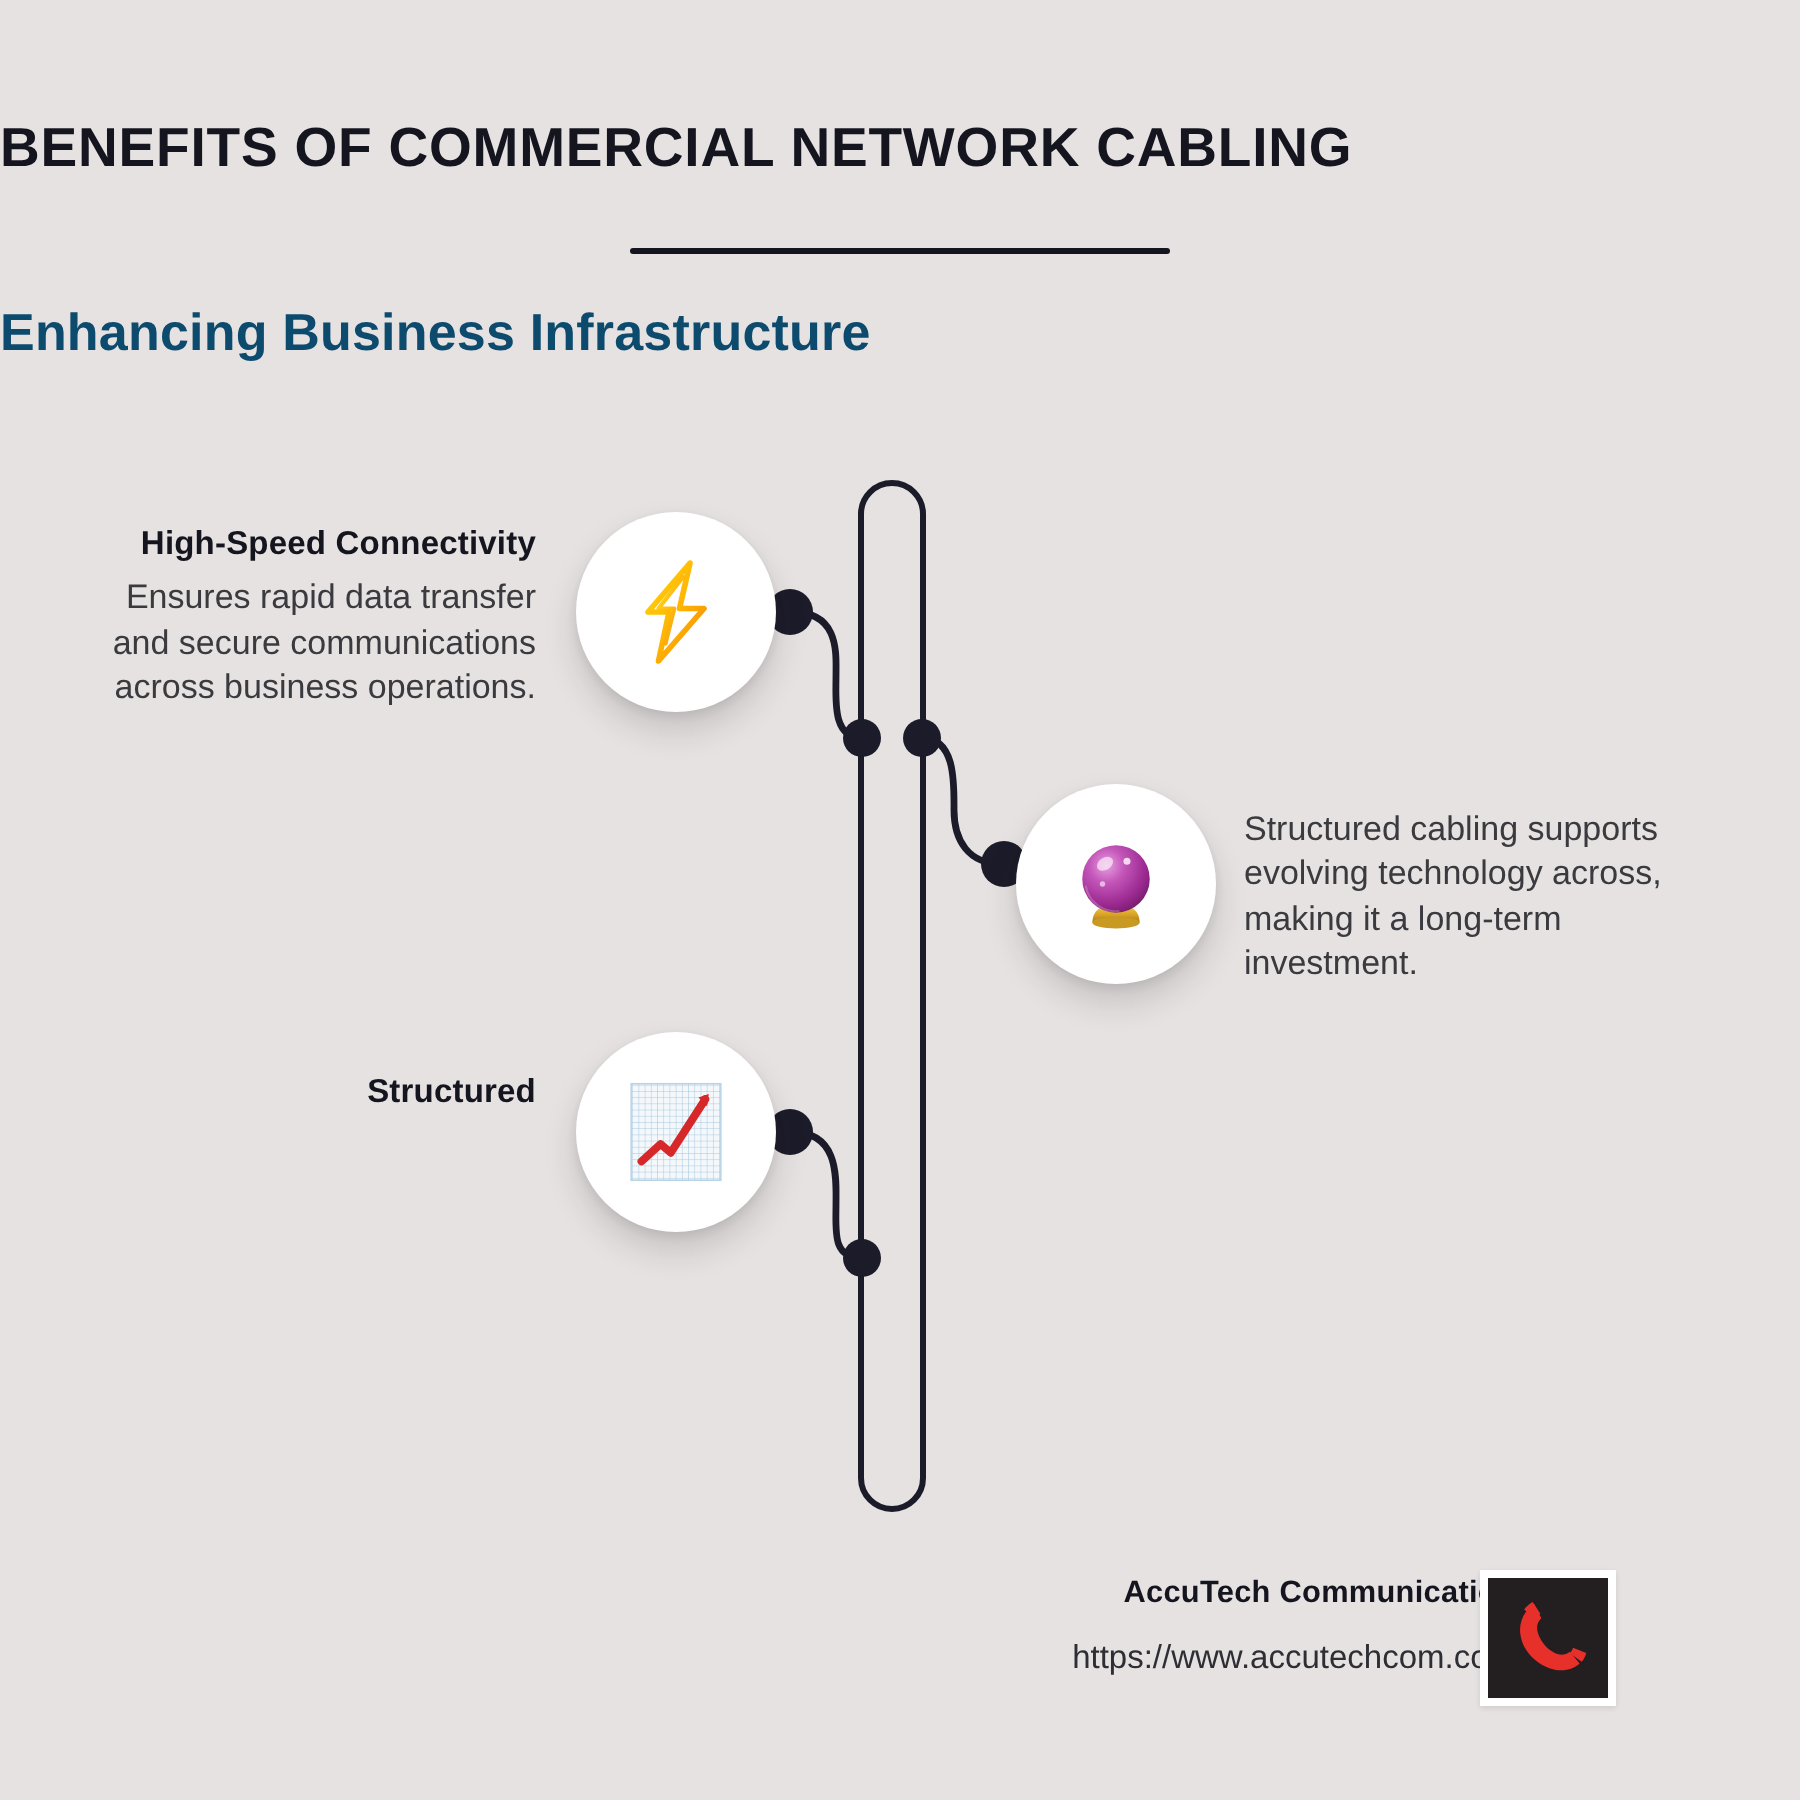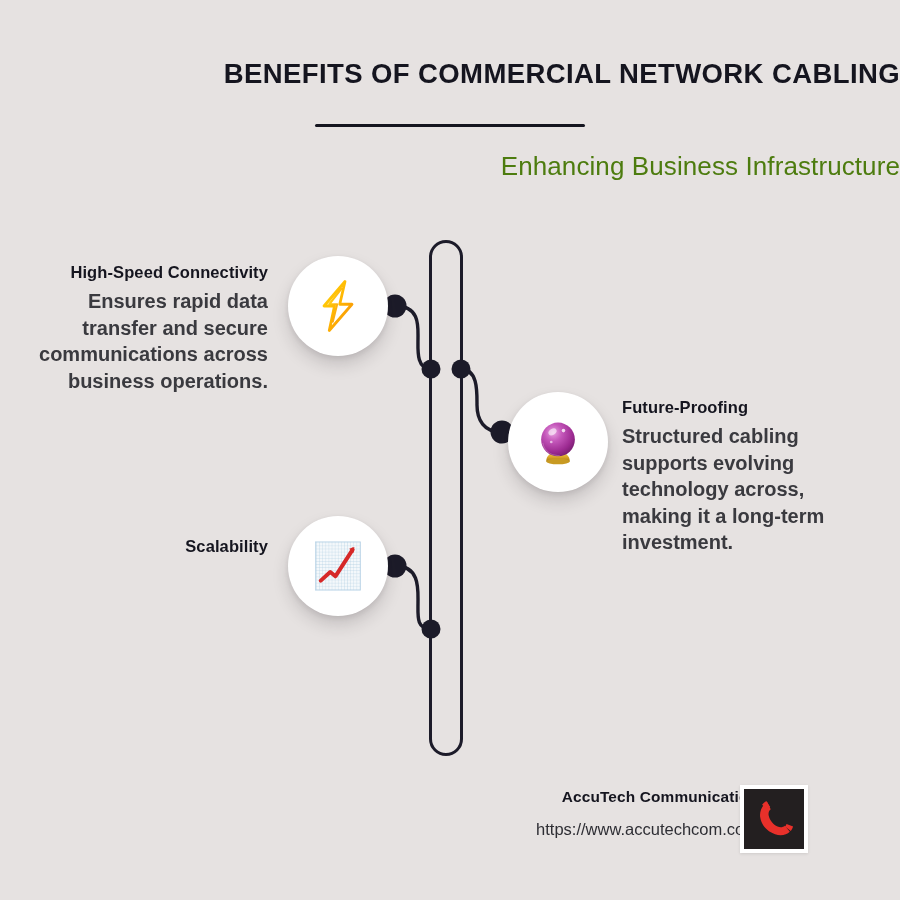--- a/index.html
+++ b/index.html
@@ -22,42 +22,42 @@
     width: 900px;
     height: 900px;
   }
 
   
   .header {
     position: absolute;
     top: 58px;
     left: 0;
     width: 900px;
-    text-align: right;
+    text-align: left;
   }
   .main-title {
     font-size: 27.5px;
     font-weight: 800;
     letter-spacing: 0.4px;
     color: #15151f;
     margin: 0;
     line-height: 1.15;
     text-transform: uppercase;
   }
   .title-divider {
     width: 270px;
     height: 3px;
     background: #15151f;
     margin: 34px auto 0 auto;
     border-radius: 2px;
   }
   .subtitle {
     font-size: 26px;
-    font-weight: 400;
-    color: #4d7c0f;
+    font-weight: 700;
+    color: #0c4a6e;
     margin: 24px 0 0 0;
     letter-spacing: 0.1px;
   }
 
   
   .wire-layer {
     position: absolute;
     left: 0;
     top: 0;
     width: 900px;
@@ -92,22 +92,22 @@
   }
   .feature .f-title {
     font-size: 16.5px;
     font-weight: 700;
     color: #15151f;
     line-height: 1.18;
     margin: 0;
     letter-spacing: 0.1px;
   }
   .feature .f-desc {
-    font-size: 20px;
-    font-weight: 700;
+    font-size: 17px;
+    font-weight: 400;
     color: #3a3a3f;
     line-height: 1.32;
     margin: 6px 0 0 0;
   }
   .feature.right-align { text-align: right; }
   .feature.left-align  { text-align: left; }
 
   #feature-high-speed  { left: 36px;  top: 263px; width: 232px; }
   #feature-scalability { left: 66px;  top: 537px; width: 202px; }
   #feature-future      { left: 622px; top: 398px; width: 225px; }
@@ -242,26 +242,25 @@
       <path d="M42 11 L48 9 L47 16 Z" fill="#d62828"></path>
     </svg>
   </div>
 
   <div class="feature right-align" id="feature-high-speed">
     <p class="f-title">High-Speed Connectivity</p>
     <p class="f-desc">Ensures rapid data transfer and secure communications across business operations.</p>
   </div>
 
   <div class="feature left-align" id="feature-future">
-    <p class="f-title">Future-Proofing</p>
     <p class="f-desc">Structured cabling supports evolving technology across, making it a long-term investment.</p>
   </div>
 
   <div class="feature right-align" id="feature-scalability">
-    <p class="f-title">Scalability</p>
+    <p class="f-title">Structured</p>
   </div>
 
   <div class="footer">
     <div class="footer-text">
       <p class="brand-name">AccuTech Communication</p>
       <p class="brand-url">https://www.accutechcom.com</p>
     </div>
     <div class="footer-logo">
       <div class="footer-logo-inner">
         <svg width="46" height="46" viewBox="0 0 64 64">

